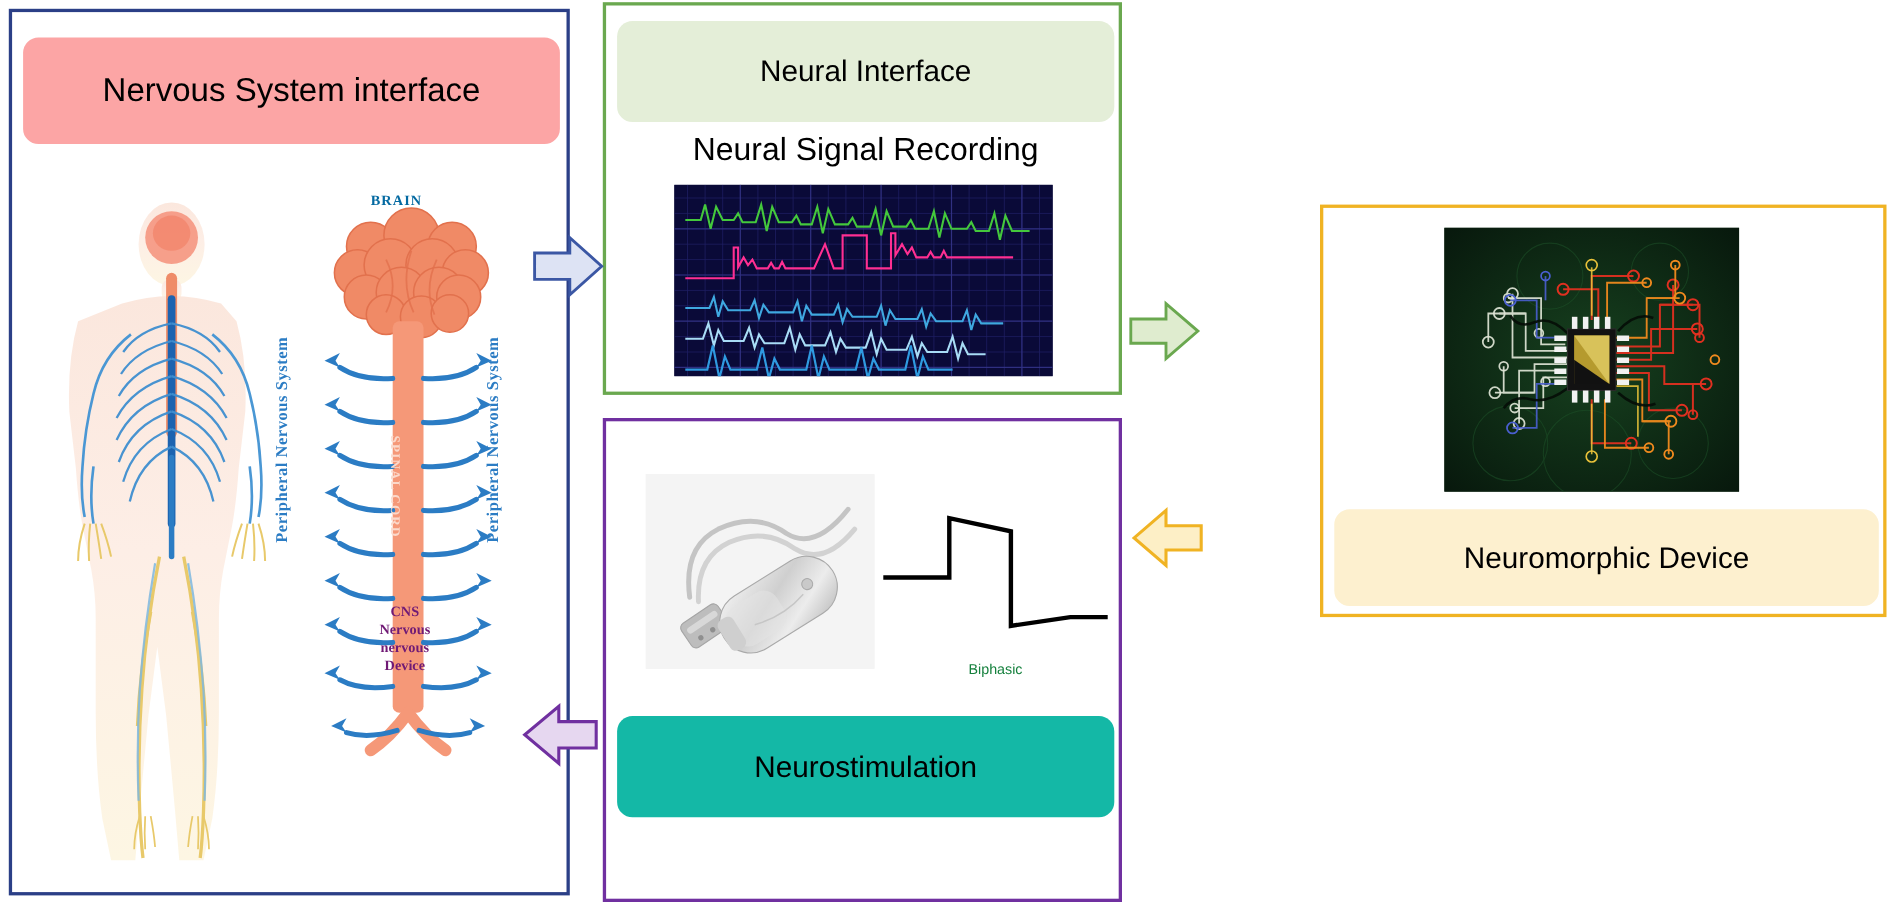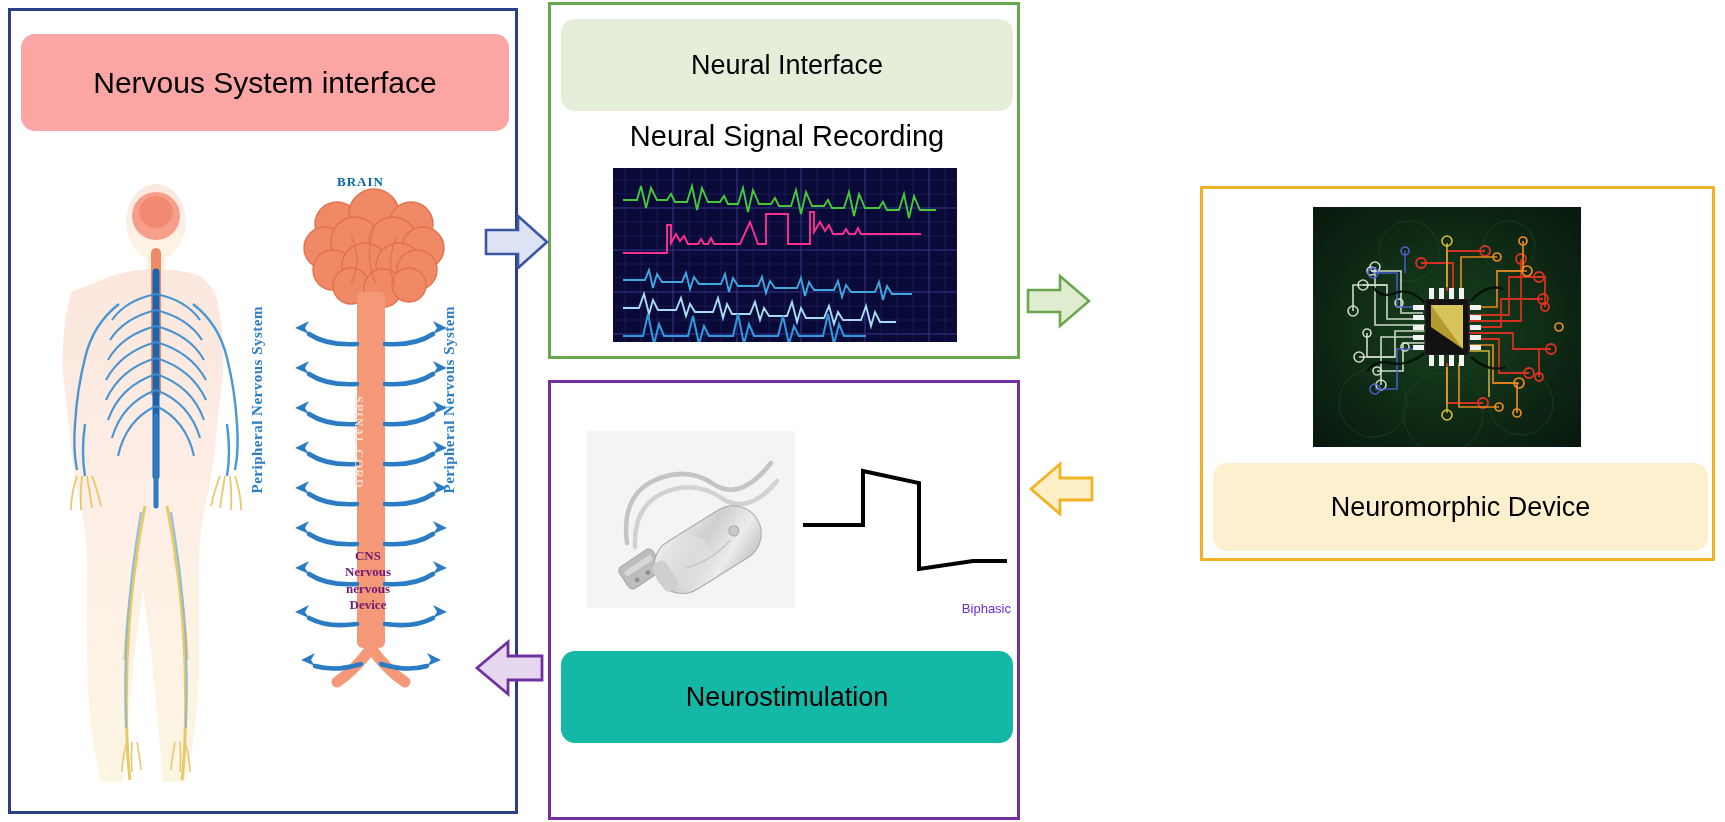--- a/index.html
+++ b/index.html
@@ -59,22 +59,22 @@
   #chip-img{position:absolute;left:110px;top:18px;width:268px;height:240px;
             background:#0d2512;overflow:hidden;}
   #neuro-pill{left:10px;top:274px;width:495px;height:88px;background:#fdf0cf;
               font-size:27px;}
 
   
   #stim-panel{left:548px;top:380px;width:472px;height:440px;border:3px solid #7030a0;}
   #ipg-img{position:absolute;left:36px;top:48px;width:208px;height:177px;
            background:#f3f3f3;overflow:hidden;}
   #wave-box{position:absolute;left:248px;top:60px;width:212px;height:160px;}
-  #wave-label{position:absolute;left:248px;top:218px;width:212px;text-align:right;
-              font-size:13px;color:#6d28d9;}
+  #wave-label{position:absolute;left:248px;top:218px;width:212px;text-align:center;
+              font-size:13px;color:#15803d;}
   #stim-pill{left:10px;top:268px;width:452px;height:92px;background:#14b8a6;
              font-size:27px;}
 
   
   .arrow{position:absolute;}
 
   
   svg{display:block;overflow:visible;}
 </style>
 </head>

